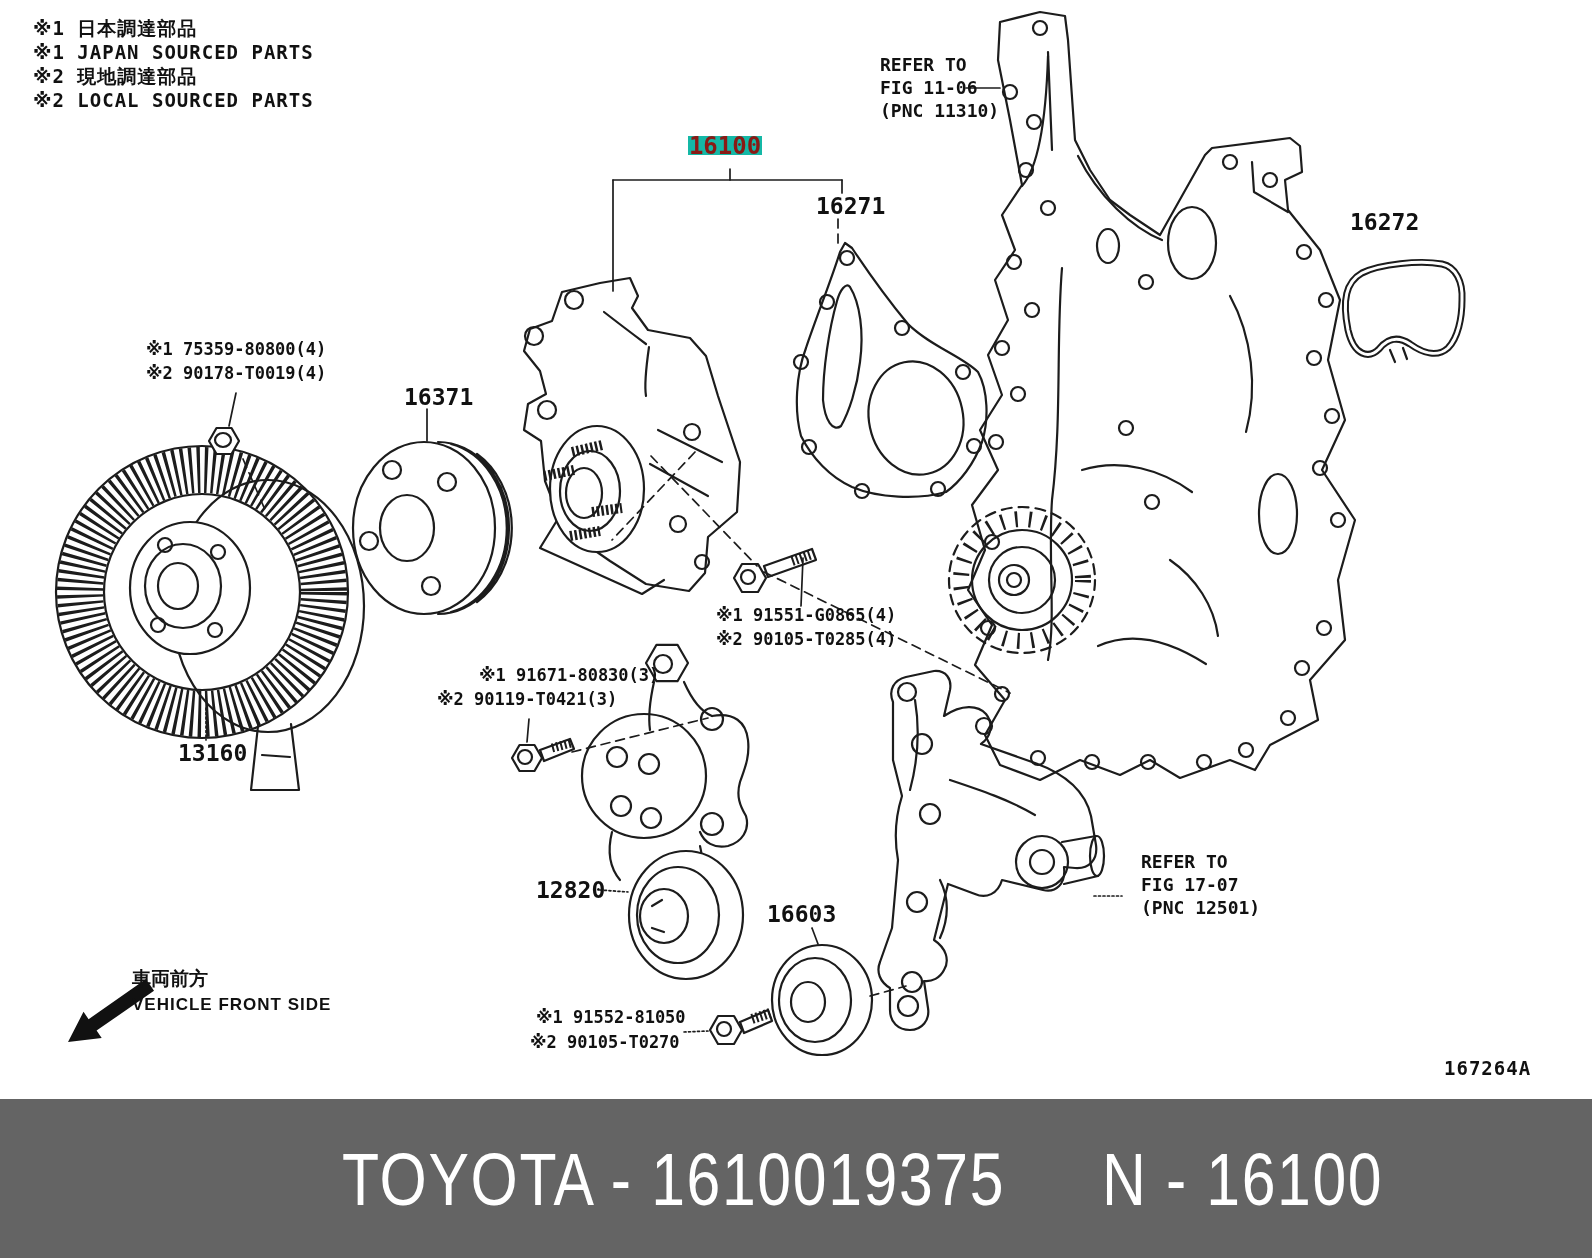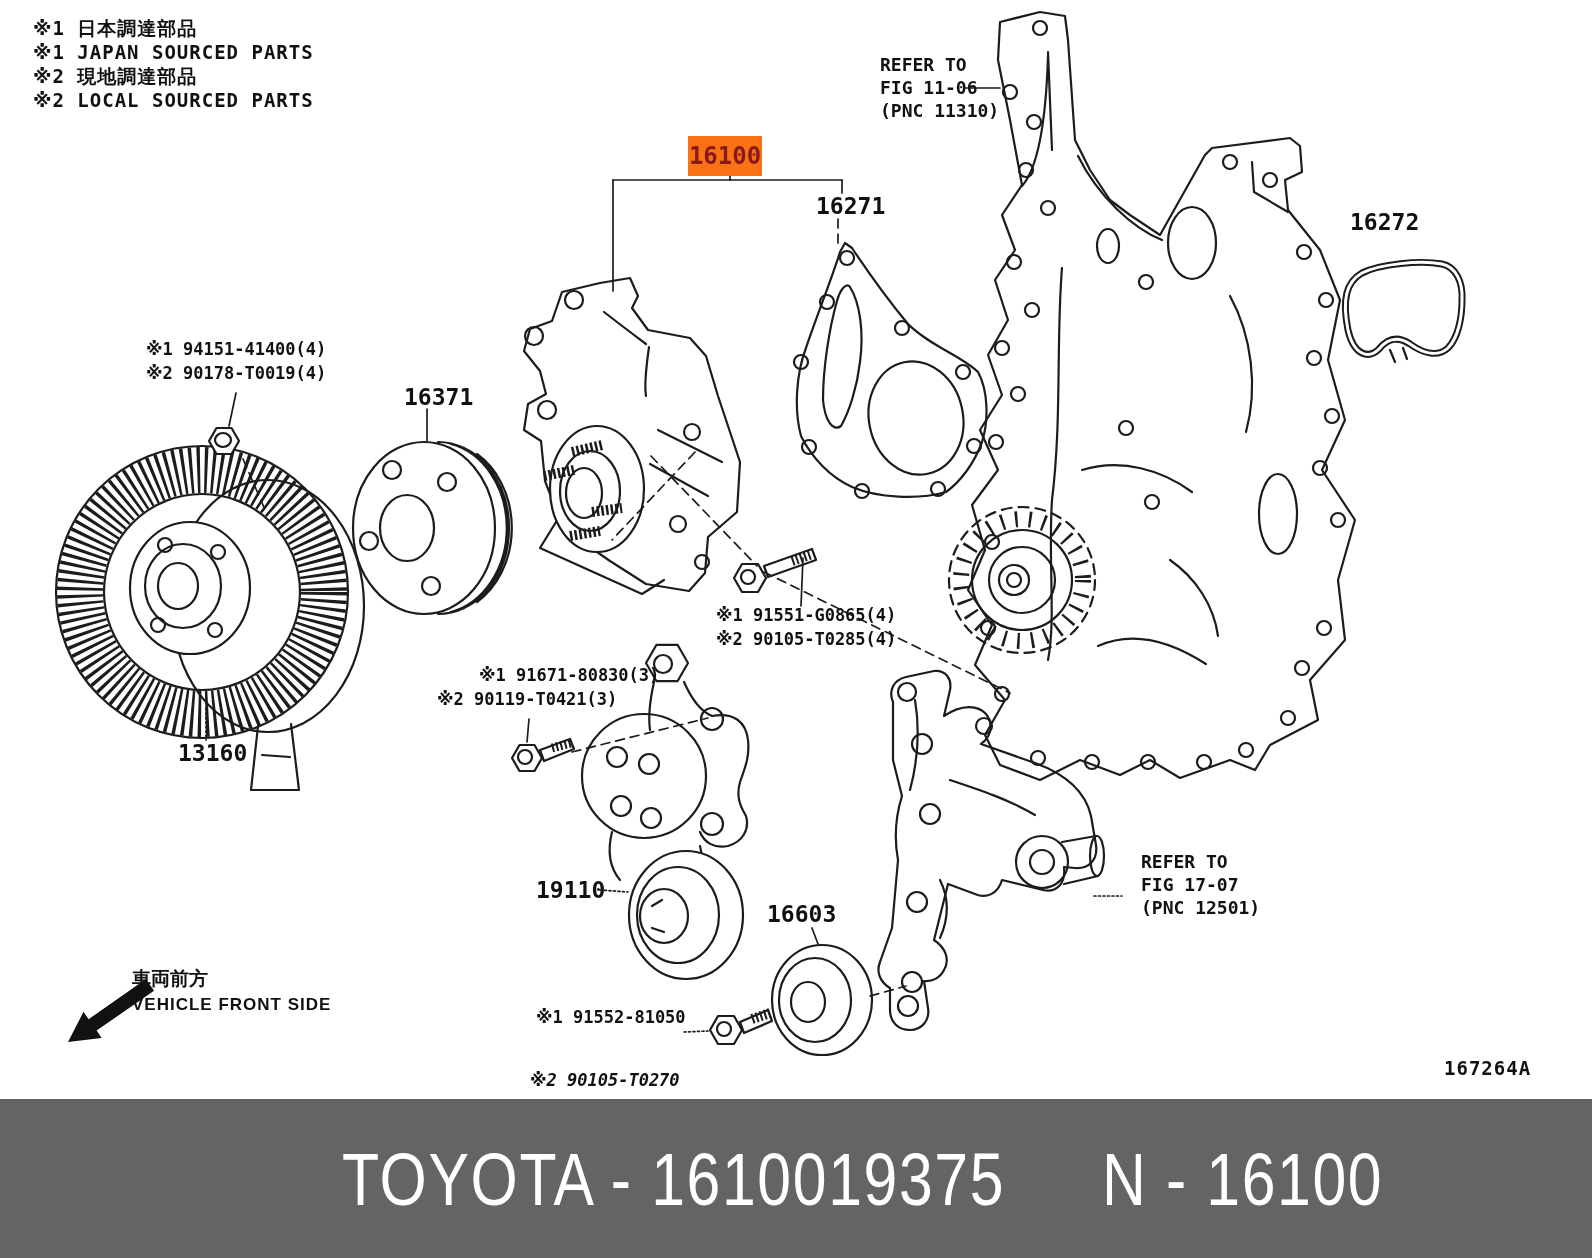--- a/index.html
+++ b/index.html
@@ -3,21 +3,21 @@
 <meta charset="utf-8">
 <style>
   html,body{margin:0;padding:0;background:#fff;}
   #page{position:relative;width:1592px;height:1258px;background:#ffffff;overflow:hidden;
         font-family:"DejaVu Sans Mono","DejaVu Sans",monospace;color:#111;}
   .lbl{position:absolute;white-space:pre;font-weight:bold;line-height:1;}
   .part{font-size:23px;letter-spacing:0px;}
   .fast{font-size:17px;}
   .ref{font-size:18px;line-height:23px;margin-left:29px;}
   .legend-line{font-size:19px;line-height:24px;letter-spacing:1px;}
-  .hl{position:absolute;left:688px;top:136px;width:74px;height:40px;background:#f97316;
+  .hl{position:absolute;left:688px;top:136px;width:74px;height:19px;background:#14b8a6;
       color:#8A1A15;display:flex;align-items:center;justify-content:center;
       font-size:24px;font-weight:bold;}
   #footer-bar{position:absolute;left:0;top:1099px;width:1592px;height:159px;background:#646464;}
   .footer-text{position:absolute;color:#ffffff;font-family:"Liberation Sans",sans-serif;
       font-size:74px;font-weight:400;letter-spacing:2px;transform:scaleX(0.82);
       transform-origin:0 50%;top:1139px;height:80px;display:flex;align-items:center;}
   #drawing-code{position:absolute;left:1444px;top:1057px;font-size:19px;font-weight:bold;letter-spacing:1px;}
   svg .ln{stroke:#1c1c1c;fill:none;stroke-width:2.2;stroke-linecap:round;stroke-linejoin:round;}
   svg .thin{stroke-width:1.7;}
   svg .wfill{fill:#ffffff;}
@@ -278,41 +278,41 @@
     <div class="lbl ref" style="left:851px;top:76px;">FIG 11-06</div>
     <div class="lbl ref" style="left:851px;top:99px;">(PNC 11310)</div>
   </div>
 
   <div class="hl">16100</div>
 
   <div class="lbl part" style="left:816px;top:195px;">16271</div>
   <div class="lbl part" style="left:1350px;top:211px;">16272</div>
   <div class="lbl part" style="left:404px;top:386px;">16371</div>
   <div class="lbl part" style="left:178px;top:742px;">13160</div>
-  <div class="lbl part" style="left:536px;top:879px;">19110</div>
+  <div class="lbl part" style="left:536px;top:879px;">12820</div>
   <div class="lbl part" style="left:767px;top:903px;">16603</div>
 
   <div>
-    <div class="lbl fast" style="left:146px;top:341px;">※1 94151-41400(4)</div>
+    <div class="lbl fast" style="left:146px;top:341px;">※1 75359-80800(4)</div>
     <div class="lbl fast" style="left:146px;top:365px;">※2 90178-T0019(4)</div>
   </div>
 
   <div>
     <div class="lbl fast" style="left:716px;top:607px;">※1 91551-G0865(4)</div>
     <div class="lbl fast" style="left:716px;top:631px;">※2 90105-T0285(4)</div>
   </div>
 
   <div>
     <div class="lbl fast" style="left:437px;top:667px;margin-left:42px;">※1 91671-80830(3)</div>
     <div class="lbl fast" style="left:437px;top:691px;">※2 90119-T0421(3)</div>
   </div>
 
   <div>
     <div class="lbl fast" style="left:530px;top:1009px;margin-left:6px;">※1 91552-81050</div>
-    <div class="lbl fast" style="left:530px;top:1072px;font-style:italic;">※2 90105-T0270</div>
+    <div class="lbl fast" style="left:530px;top:1034px;">※2 90105-T0270</div>
   </div>
 
   <div>
     <div class="lbl ref" style="left:1112px;top:850px;">REFER TO</div>
     <div class="lbl ref" style="left:1112px;top:873px;">FIG 17-07</div>
     <div class="lbl ref" style="left:1112px;top:896px;">(PNC 12501)</div>
   </div>
 
   <div>
     <div class="lbl" style="left:132px;top:969px;font-size:19px;">車両前方</div>

